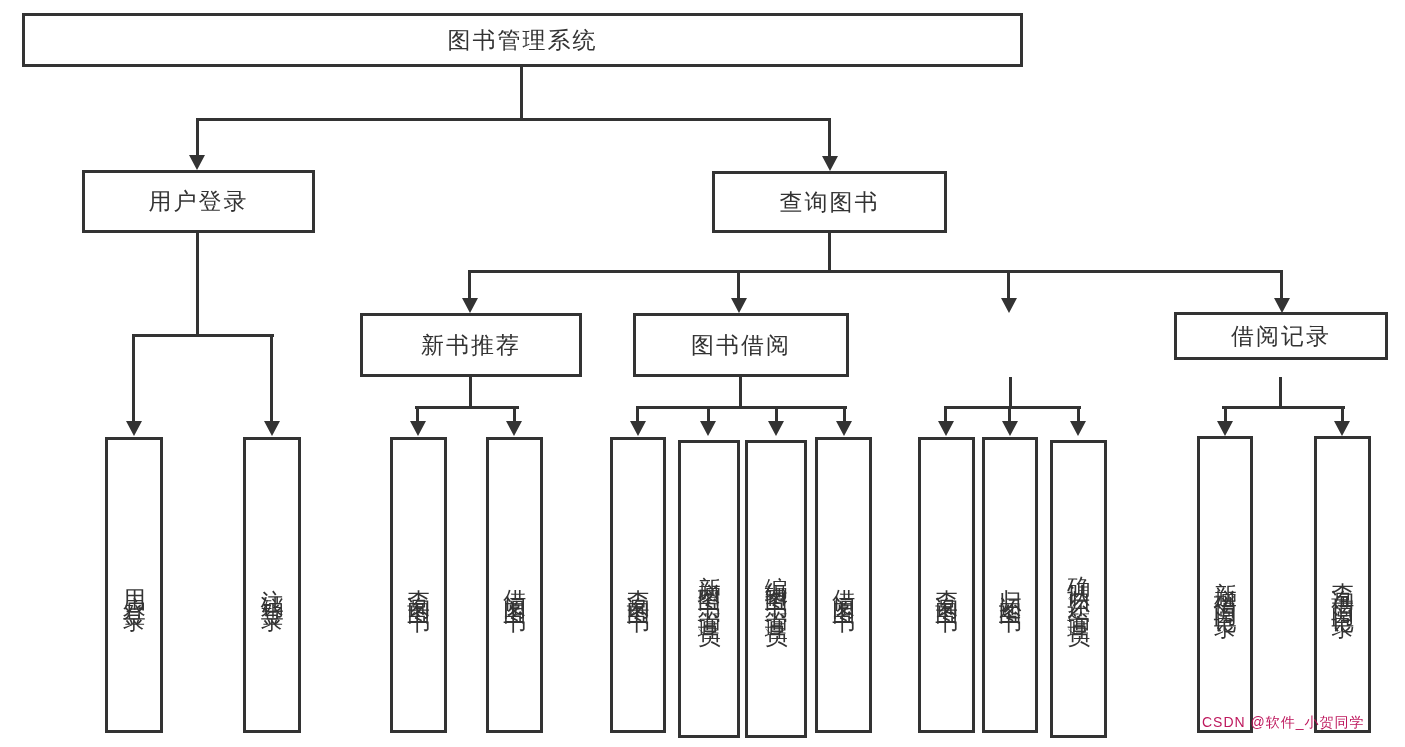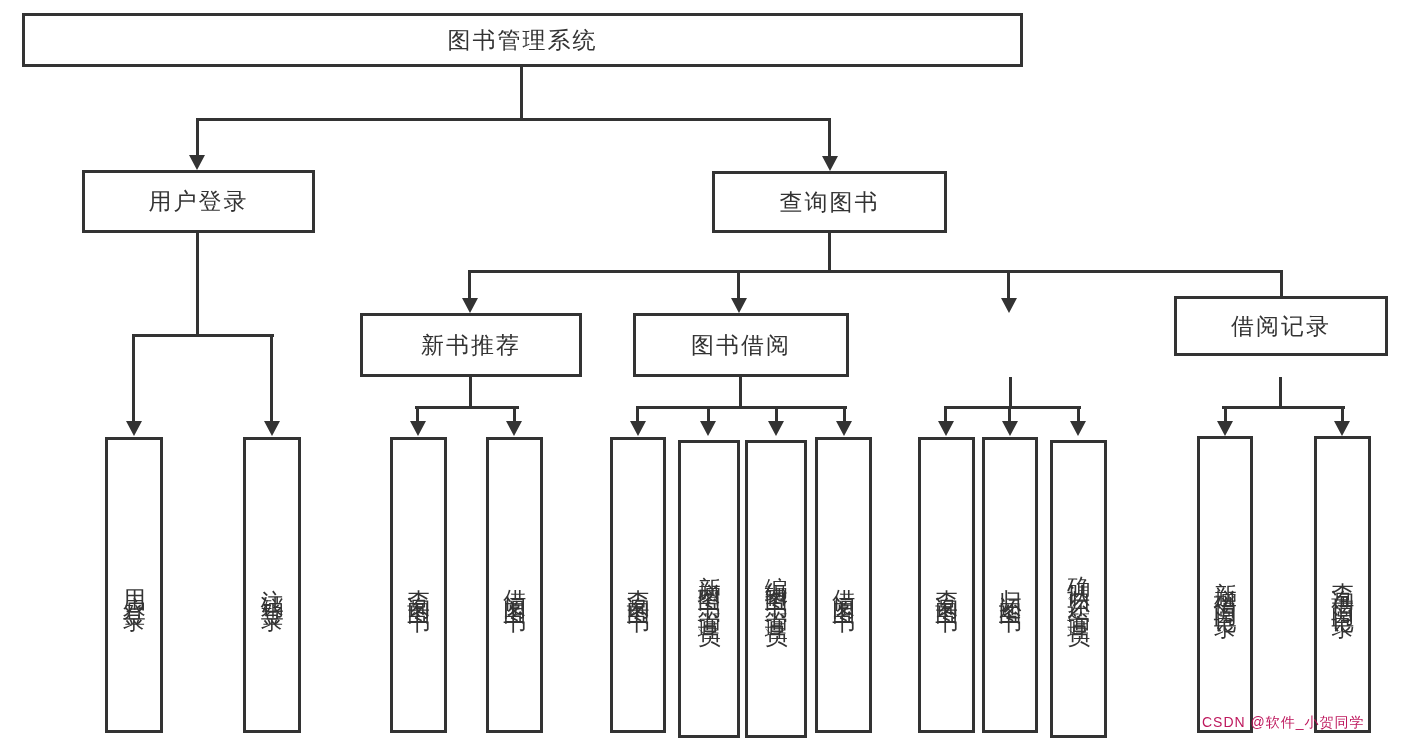--- a/index.html
+++ b/index.html
@@ -117,21 +117,21 @@
 
   <div class="node" style="left:82px;top:170px;width:233px;height:63px;">用户登录</div>
 
   <div class="node" style="left:712px;top:171px;width:235px;height:62px;">查询图书</div>
 
   <div class="node" style="left:633px;top:313px;width:216px;height:64px;">图书借阅</div>
 
   <div class="node" style="left:360px;top:313px;width:222px;height:64px;">新书推荐</div>
 
 
-  <div class="node" style="left:1174px;top:296px;width:214px;height:60px;">借阅记录</div>
+  <div class="node" style="left:1174px;top:312px;width:214px;height:48px;">借阅记录</div>
 
   <div class="node leaf" style="left:105px;top:437px;width:58px;height:296px;">
     <span>用户登录</span>
   </div>
   <div class="node leaf" style="left:243px;top:437px;width:58px;height:296px;">
     <span>注销登录</span>
   </div>
 
   <div class="node leaf" style="left:390px;top:437px;width:57px;height:296px;">
     <span>查询图书</span>

